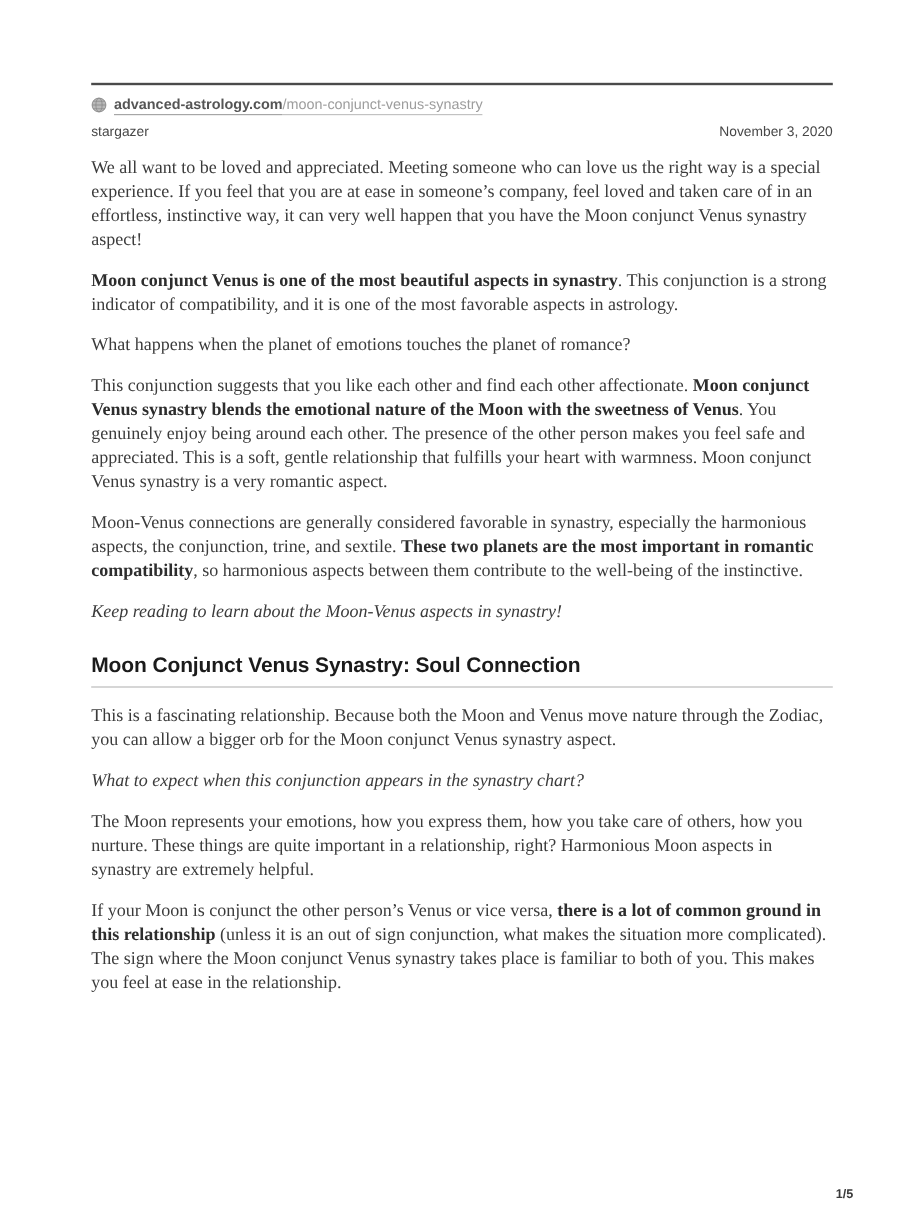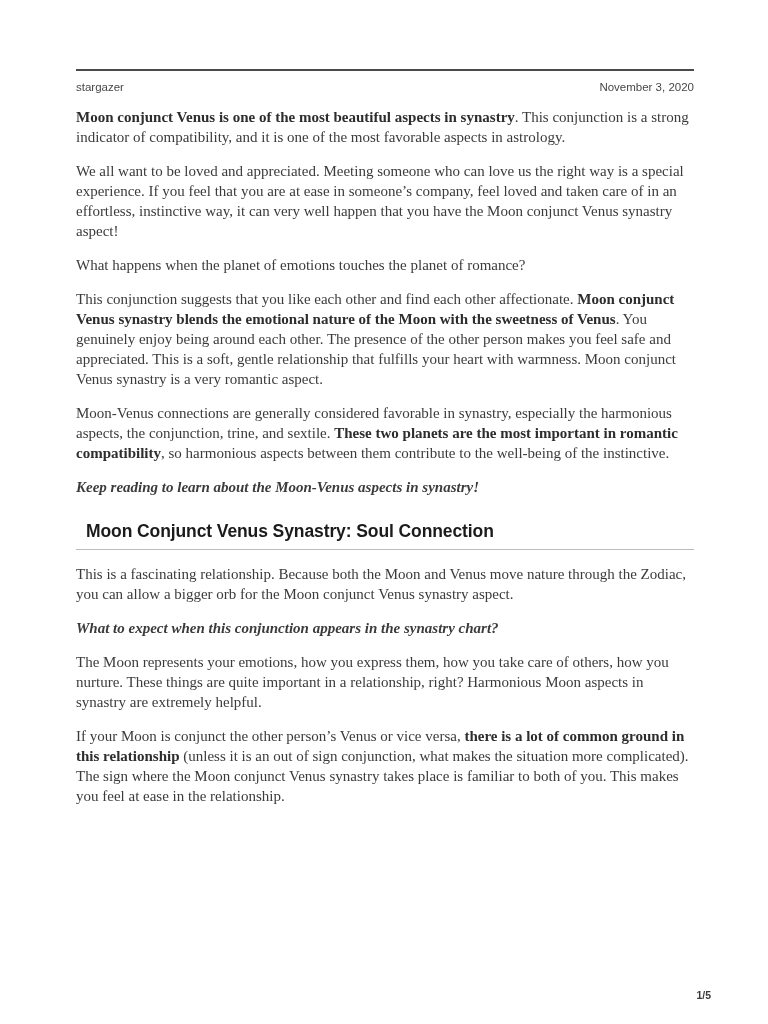--- a/index.html
+++ b/index.html
@@ -65,27 +65,27 @@
   }
   article { margin-top: 5px; }
   article p {
     font-family: "Liberation Serif", serif;
     font-size: 15px;
     line-height: 20px;
     color: #3b3b3b;
     margin: 14px 0 0 0;
   }
   article p b { color: #2d2d2d; }
-  article p.em { font-style: italic; font-weight: bold; }
+  article p.em { font-style: italic; }
   h2.section {
     font-family: "Liberation Sans", sans-serif;
     font-size: 17.5px;
     font-weight: bold;
     color: #1b1b1b;
-    margin: 24px 0 0 10px;
+    margin: 24px 0 0 0;
     letter-spacing: -0.1px;
   }
   .section-rule {
     height: 0;
     border-bottom: 1px solid #bbbbbb;
     margin-top: 7px;
   }
   .page-indicator {
     position: absolute;
     right: 57px; bottom: 23px;
@@ -94,30 +94,42 @@
     color: #3a3a3a;
   }
 </style>
 </head>
 <body>
 
 <div class="content">
 
   <div class="title-rule"></div>
 
+  <div class="source-line">
+    <span class="globe-wrap">
+      <svg width="13" height="13" viewBox="0 0 13 13">
+        <circle cx="6.5" cy="6.5" r="5.8" fill="#b9b9b9" stroke="#8a8a8a" stroke-width="0.8"></circle>
+        <ellipse cx="6.5" cy="6.5" rx="2.6" ry="5.8" fill="none" stroke="#8a8a8a" stroke-width="0.7"></ellipse>
+        <line x1="0.7" y1="6.5" x2="12.3" y2="6.5" stroke="#8a8a8a" stroke-width="0.7"></line>
+        <line x1="1.5" y1="3.4" x2="11.5" y2="3.4" stroke="#8a8a8a" stroke-width="0.6"></line>
+        <line x1="1.5" y1="9.6" x2="11.5" y2="9.6" stroke="#8a8a8a" stroke-width="0.6"></line>
+      </svg>
+    </span>
+    <a class="source-link"><span class="source-domain">advanced-astrology.com</span><span class="source-path">/moon-conjunct-venus-synastry</span></a>
+  </div>
 
   <div class="byline-row">
     <span>stargazer</span>
     <span>November 3, 2020</span>
   </div>
 
   <article>
+    <p>We all want to be loved and appreciated. Meeting someone who can love us the right way is a special experience. If you feel that you are at ease in someone’s company, feel loved and taken care of in an effortless, instinctive way, it can very well happen that you have the Moon conjunct Venus synastry aspect!</p>
+
     <p><b>Moon conjunct Venus is one of the most beautiful aspects in synastry</b><span>. This conjunction is a strong indicator of compatibility, and it is one of the most favorable aspects in astrology.</span></p>
-
-    <p>We all want to be loved and appreciated. Meeting someone who can love us the right way is a special experience. If you feel that you are at ease in someone’s company, feel loved and taken care of in an effortless, instinctive way, it can very well happen that you have the Moon conjunct Venus synastry aspect!</p>
 
     <p>What happens when the planet of emotions touches the planet of romance?</p>
 
     <p><span>This conjunction suggests that you like each other and find each other affectionate. </span><b>Moon conjunct Venus synastry blends the emotional nature of the Moon with the sweetness of Venus</b><span>. You genuinely enjoy being around each other. The presence of the other person makes you feel safe and appreciated. This is a soft, gentle relationship that fulfills your heart with warmness. Moon conjunct Venus synastry is a very romantic aspect.</span></p>
 
     <p><span>Moon-Venus connections are generally considered favorable in synastry, especially the harmonious aspects, the conjunction, trine, and sextile. </span><b>These two planets are the most important in romantic compatibility</b><span>, so harmonious aspects between them contribute to the well-being of the instinctive.</span></p>
 
     <p class="em">Keep reading to learn about the Moon-Venus aspects in synastry!</p>
 
     <h2 class="section">Moon Conjunct Venus Synastry: Soul Connection</h2>

